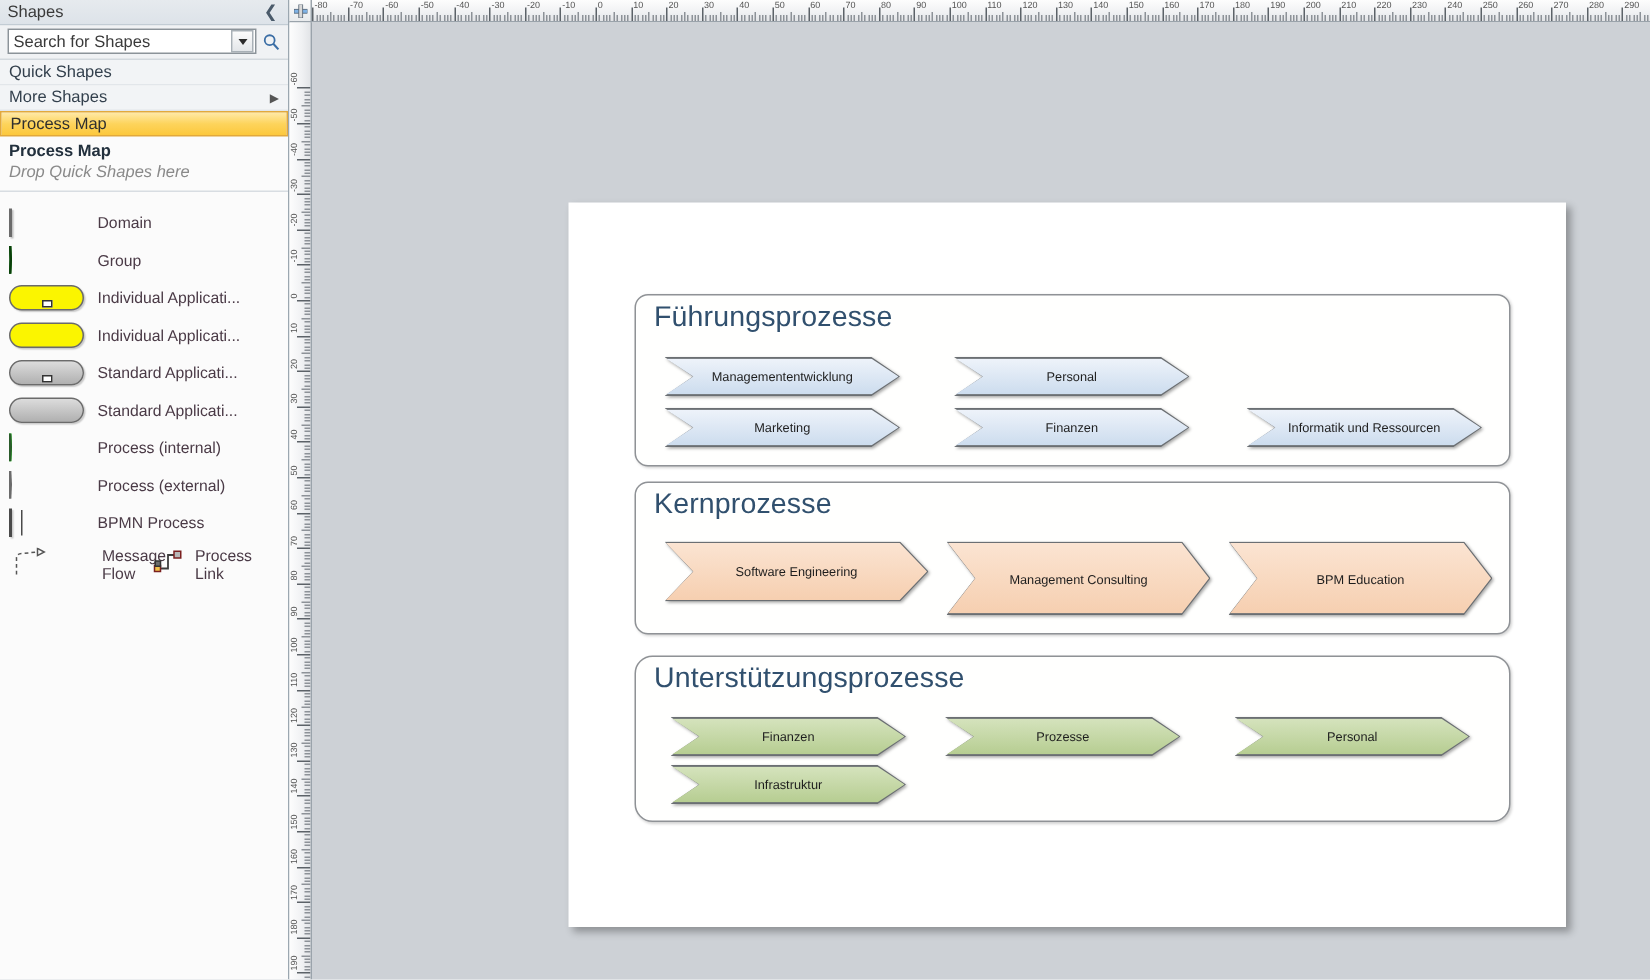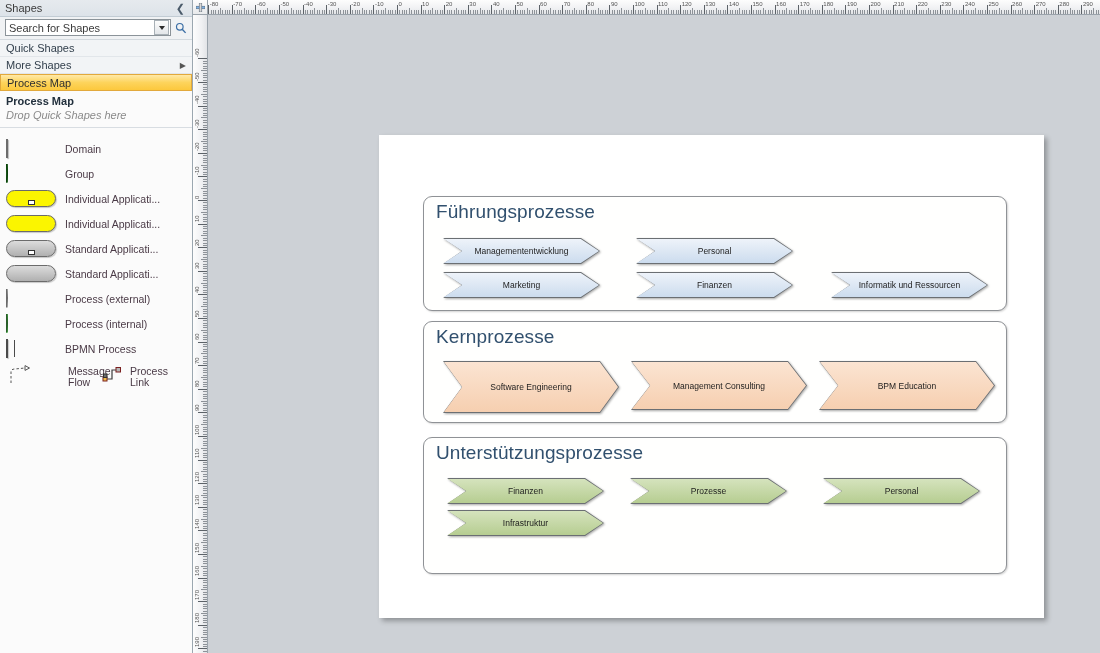--- a/index.html
+++ b/index.html
@@ -238,30 +238,30 @@
 
     <div class="shape-item">
       <span class="shape-thumb">
         <span class="t-pill grey"></span>
       </span>
       <span class="shape-label">Standard Applicati...</span>
     </div>
 
     <div class="shape-item">
       <span class="shape-thumb">
+        <span class="t-chev green-bright"></span>
+      </span>
+      <span class="shape-label">Process (internal)</span>
+    </div>
+
+    <div class="shape-item">
+      <span class="shape-thumb">
         <span class="t-chev grey"></span>
       </span>
       <span class="shape-label">Process (external)</span>
-    </div>
-
-    <div class="shape-item">
-      <span class="shape-thumb">
-        <span class="t-chev green-bright"></span>
-      </span>
-      <span class="shape-label">Process (internal)</span>
     </div>
 
     <div class="shape-item">
       <span class="shape-thumb">
         <span class="t-bpmn"></span>
       </span>
       <span class="shape-label">BPMN Process</span>
     </div>
 
     <div class="link-row">
@@ -1025,38 +1025,38 @@
       <div class="chev blue" style="left:407px; top:75px; width:157px; height:26px;">
         <span class="edge"></span>
         <span class="fill2"></span>
         <span class="txt">Informatik und Ressourcen</span>
       </div>
     </div>
 
     <div class="section" style="left:44px; top:186px; width:584px; height:102px;">
       <div class="section-title">Kernprozesse</div>
 
-      <div class="chev peach" style="left:19px; top:39px; width:176px; height:52px;">
+      <div class="chev peach" style="left:19px; top:39px; width:176px; height:40px;">
         <span class="edge"></span>
         <span class="fill2"></span>
         <span class="txt">Software Engineering</span>
       </div>
       <div class="chev peach" style="left:207px; top:39px; width:176px; height:49px;">
         <span class="edge"></span>
         <span class="fill2"></span>
         <span class="txt">Management Consulting</span>
       </div>
       <div class="chev peach" style="left:395px; top:39px; width:176px; height:49px;">
         <span class="edge"></span>
         <span class="fill2"></span>
         <span class="txt">BPM Education</span>
       </div>
     </div>
 
-    <div class="section" style="left:44px; top:302px; width:584px; height:137px;">
+    <div class="section" style="left:44px; top:302px; width:584px; height:111px;border-radius:12px;">
       <div class="section-title">Unterstützungsprozesse</div>
 
       <div class="chev green" style="left:23px; top:40px; width:157px; height:26px;">
         <span class="edge"></span>
         <span class="fill2"></span>
         <span class="txt">Finanzen</span>
       </div>
       <div class="chev green" style="left:206px; top:40px; width:157px; height:26px;">
         <span class="edge"></span>
         <span class="fill2"></span>

